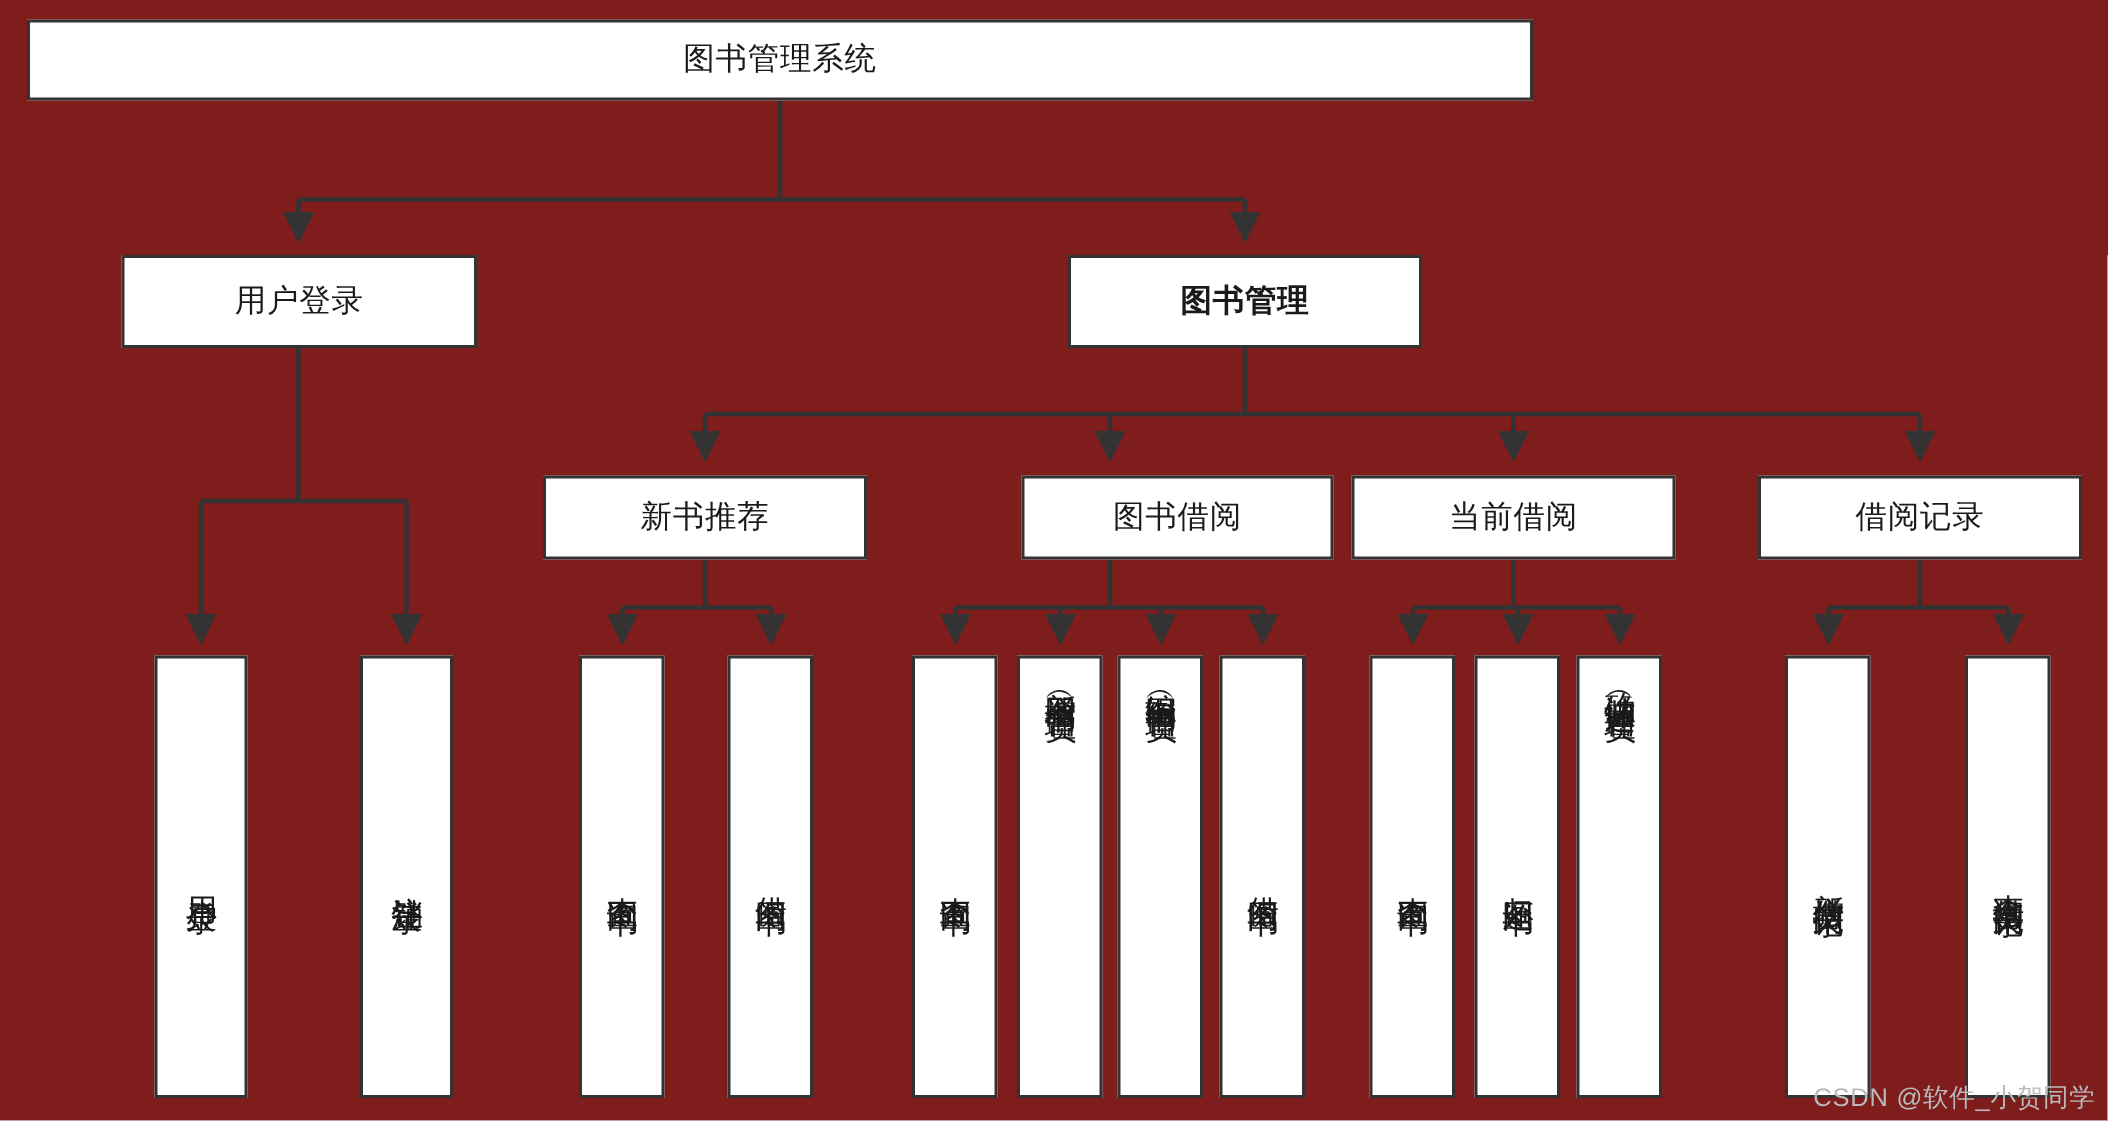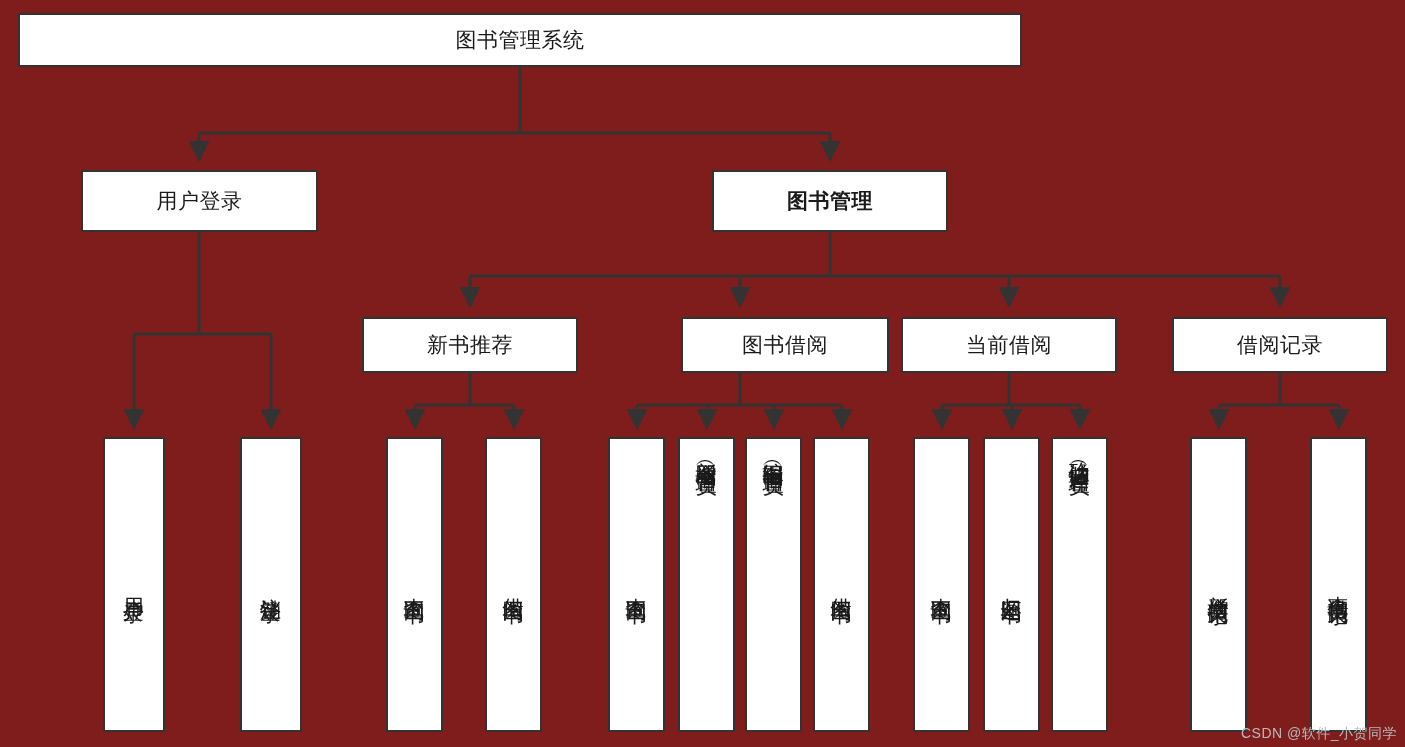--- a/index.html
+++ b/index.html
@@ -53,21 +53,21 @@
     writing-mode: vertical-rl;
     text-orientation: upright;
     letter-spacing: 2px;
     white-space: nowrap;
     line-height: 1;
   }
   .watermark {
     position: absolute;
     right: 8px;
     bottom: 4px;
-    font-size: 14px;
+    font-size: 17px;
     color: #b9b9b9;
     letter-spacing: 0.5px;
     white-space: nowrap;
   }
 </style>
 </head>
 <body>
 
 <div id="stage">
 

